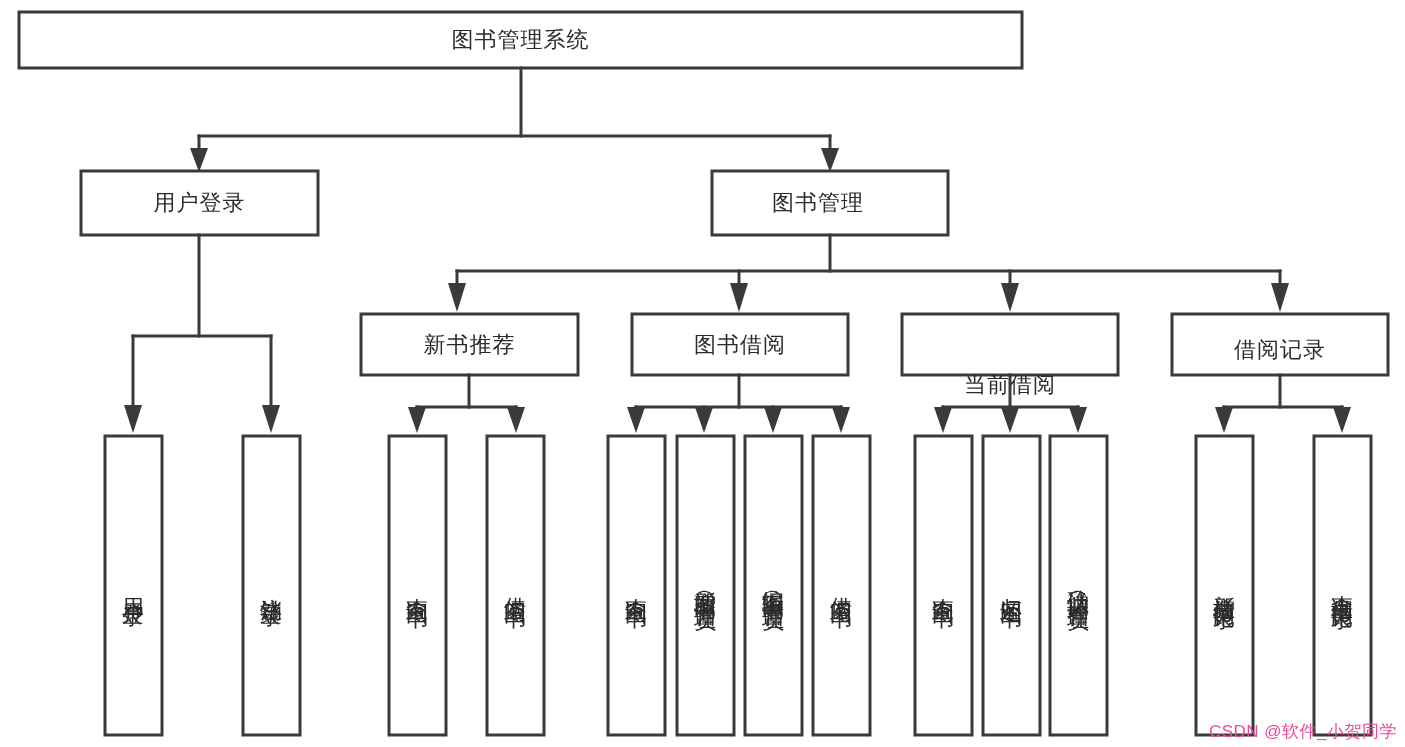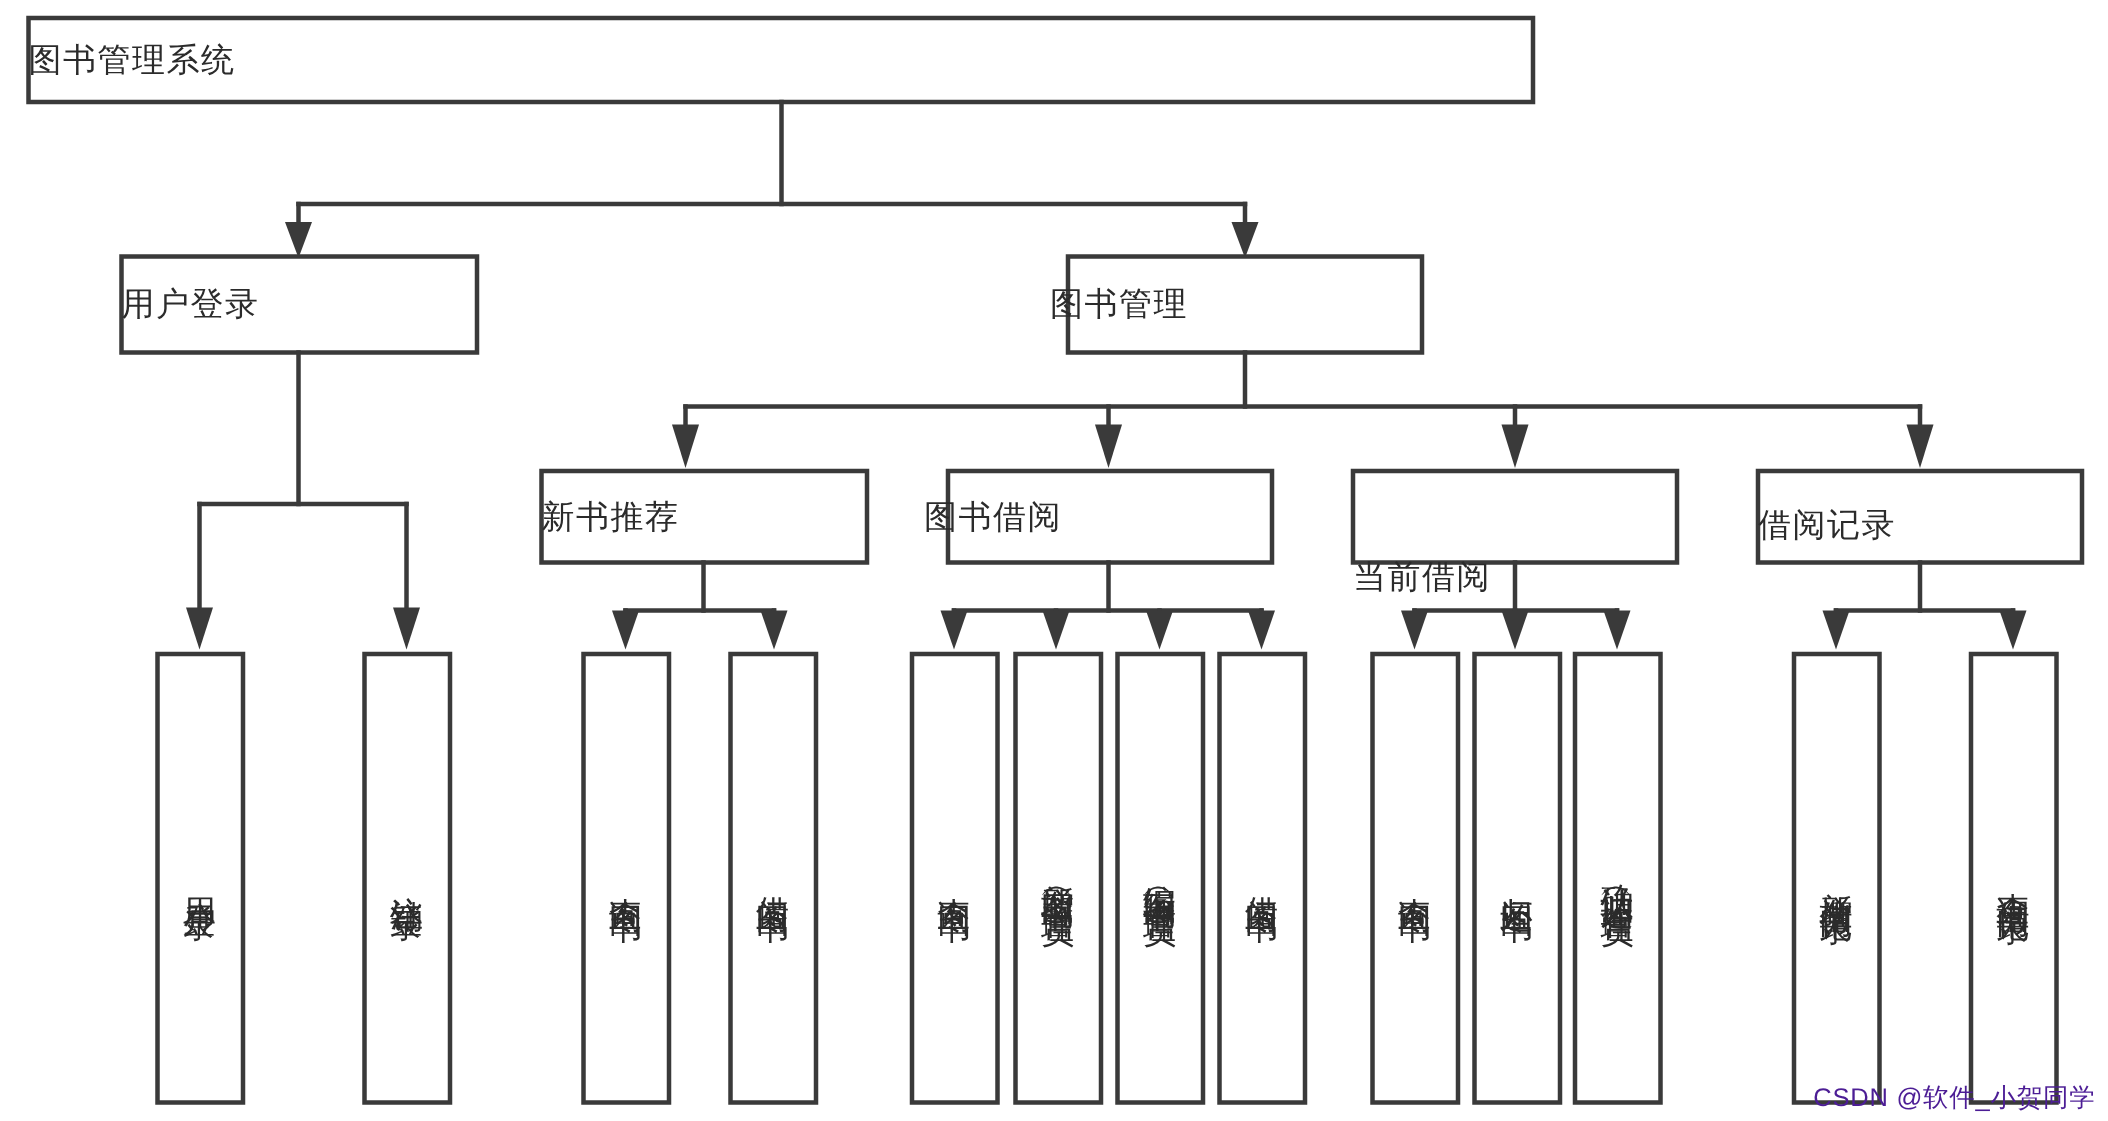--- a/index.html
+++ b/index.html
@@ -40,21 +40,21 @@
   .arrow-head {
     fill: #3a3a3a;
     stroke: none;
   }
   .watermark {
     position: absolute;
     right: 8px;
     bottom: 4px;
     font-family: "Liberation Sans", "DejaVu Sans", sans-serif;
     font-size: 17px;
-    color: #4c1d95;
+    color: #ec4899;
     letter-spacing: 0.5px;
     white-space: nowrap;
     user-select: none;
     margin-left: 36px;
   }
   .vtext-box {
     position: absolute;
     display: flex;
     align-items: center;
     justify-content: center;
@@ -68,21 +68,21 @@
     font-size: 22px;
     line-height: 1.05;
     color: #2b2b2b;
     letter-spacing: 3px;
     white-space: nowrap;
   }
   .htext-box {
     position: absolute;
     display: flex;
     align-items: center;
-    justify-content: flex-start;
+    justify-content: center;
     box-sizing: border-box;
     pointer-events: none;
   }
   .htext {
     font-family: "Liberation Sans", "DejaVu Sans", sans-serif;
     font-size: 22px;
     color: #2b2b2b;
     letter-spacing: 1px;
     white-space: nowrap;
   }
@@ -206,21 +206,21 @@
   </div>
 
   <div class="htext-box" style="left:700px; top:171px; width:236px; height:64px;">
     <span class="htext">图书管理</span>
   </div>
 
   <div class="htext-box" style="left:361px; top:314px; width:217px; height:61px;">
     <span class="htext">新书推荐</span>
   </div>
 
-  <div class="htext-box" style="left:616px; top:314px; width:216px; height:61px;">
+  <div class="htext-box" style="left:632px; top:314px; width:216px; height:61px;">
     <span class="htext">图书借阅</span>
   </div>
 
   <div class="htext-box" style="left:902px; top:314px; width:216px; height:61px;margin-top:40px;">
     <span class="htext">当前借阅</span>
   </div>
 
   <div class="htext-box" style="left:1172px; top:314px; width:216px; height:71px;">
     <span class="htext">借阅记录</span>
   </div>

